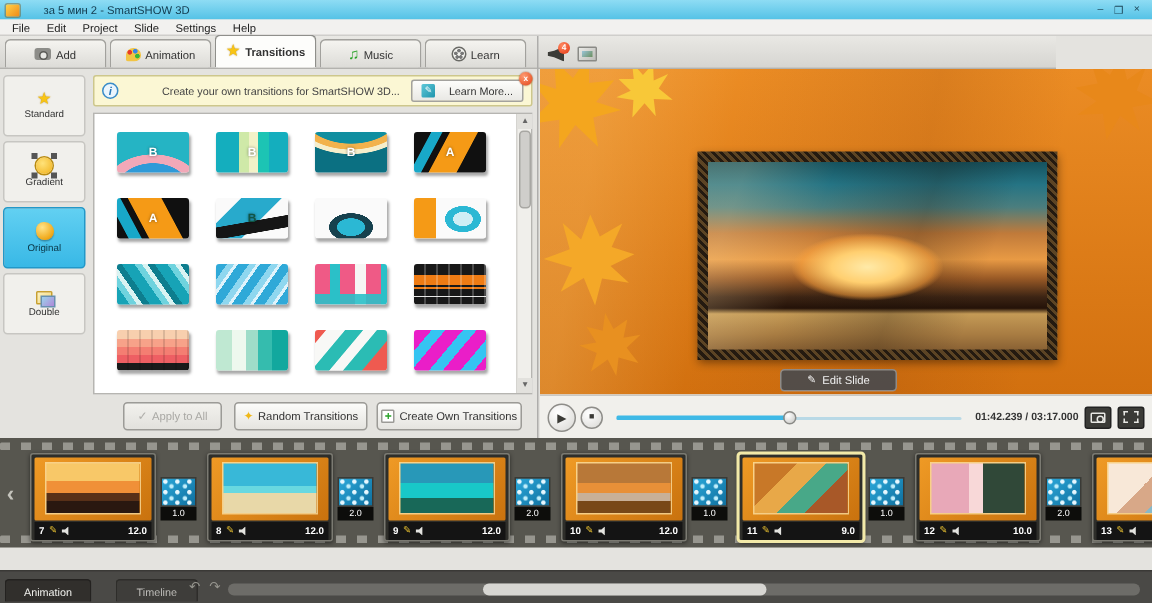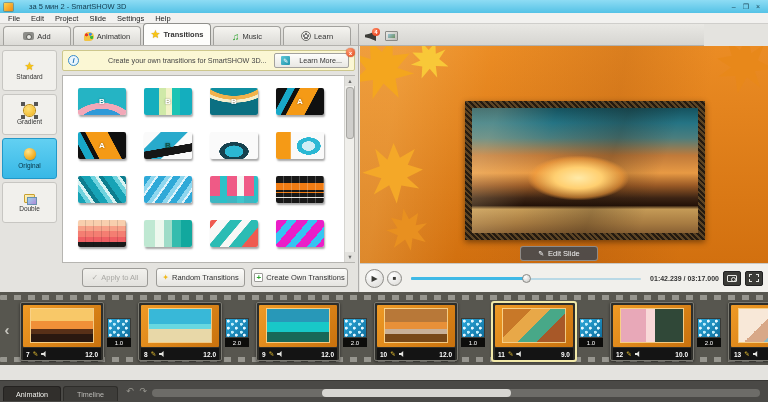--- a/index.html
+++ b/index.html
@@ -228,21 +228,21 @@
   .music-strip { position:absolute; left:0; top:365px; width:768px; height:15px; background:#4f4e4a;
     display:flex; align-items:center; justify-content:center; gap:5px; font-size:7.2px; color:#e2e2de; }
   .music-icon { width:9px; height:9px; border-radius:50%; background:radial-gradient(circle at 35% 30%,#6cd46c,#1f9a1f);
     color:#fff; font-size:6px; display:flex; align-items:center; justify-content:center; }
 
   
   .bottombar { position:absolute; left:0; top:380px; width:768px; height:22px; background:#4a4946; border-top:1px solid #3a3936; }
   .sb-tab { position:absolute; top:5px; height:15px; display:flex; align-items:center; justify-content:center;
     font-size:7.2px; border-radius:3px 3px 0 0; }
   .sb-tab.storyboard { left:3px; width:58px; background:#312f2c; color:#f0f0ec; border:1px solid #242220; border-bottom:none; }
-  .sb-tab.timeline { left:63px; width:55px; background:#3e3d3a; color:#bdbcb8; border:1px solid #2e2d2a; border-bottom:none; }
+  .sb-tab.timeline { left:77px; width:55px; background:#3e3d3a; color:#bdbcb8; border:1px solid #2e2d2a; border-bottom:none; }
   .undo-redo { position:absolute; left:126px; top:5px; display:flex; gap:6px; color:#97968f; font-size:9px; }
   .hscroll { position:absolute; left:152px; top:8px; width:608px; height:8px; background:#6d6c68; border-radius:4px; }
   .hthumb { position:absolute; left:28%; width:31%; height:8px; background:#d7d6d2; border-radius:4px; }
 </style>
 </head>
 <body>
 
 <div class="window">
 
   <div class="titlebar">

